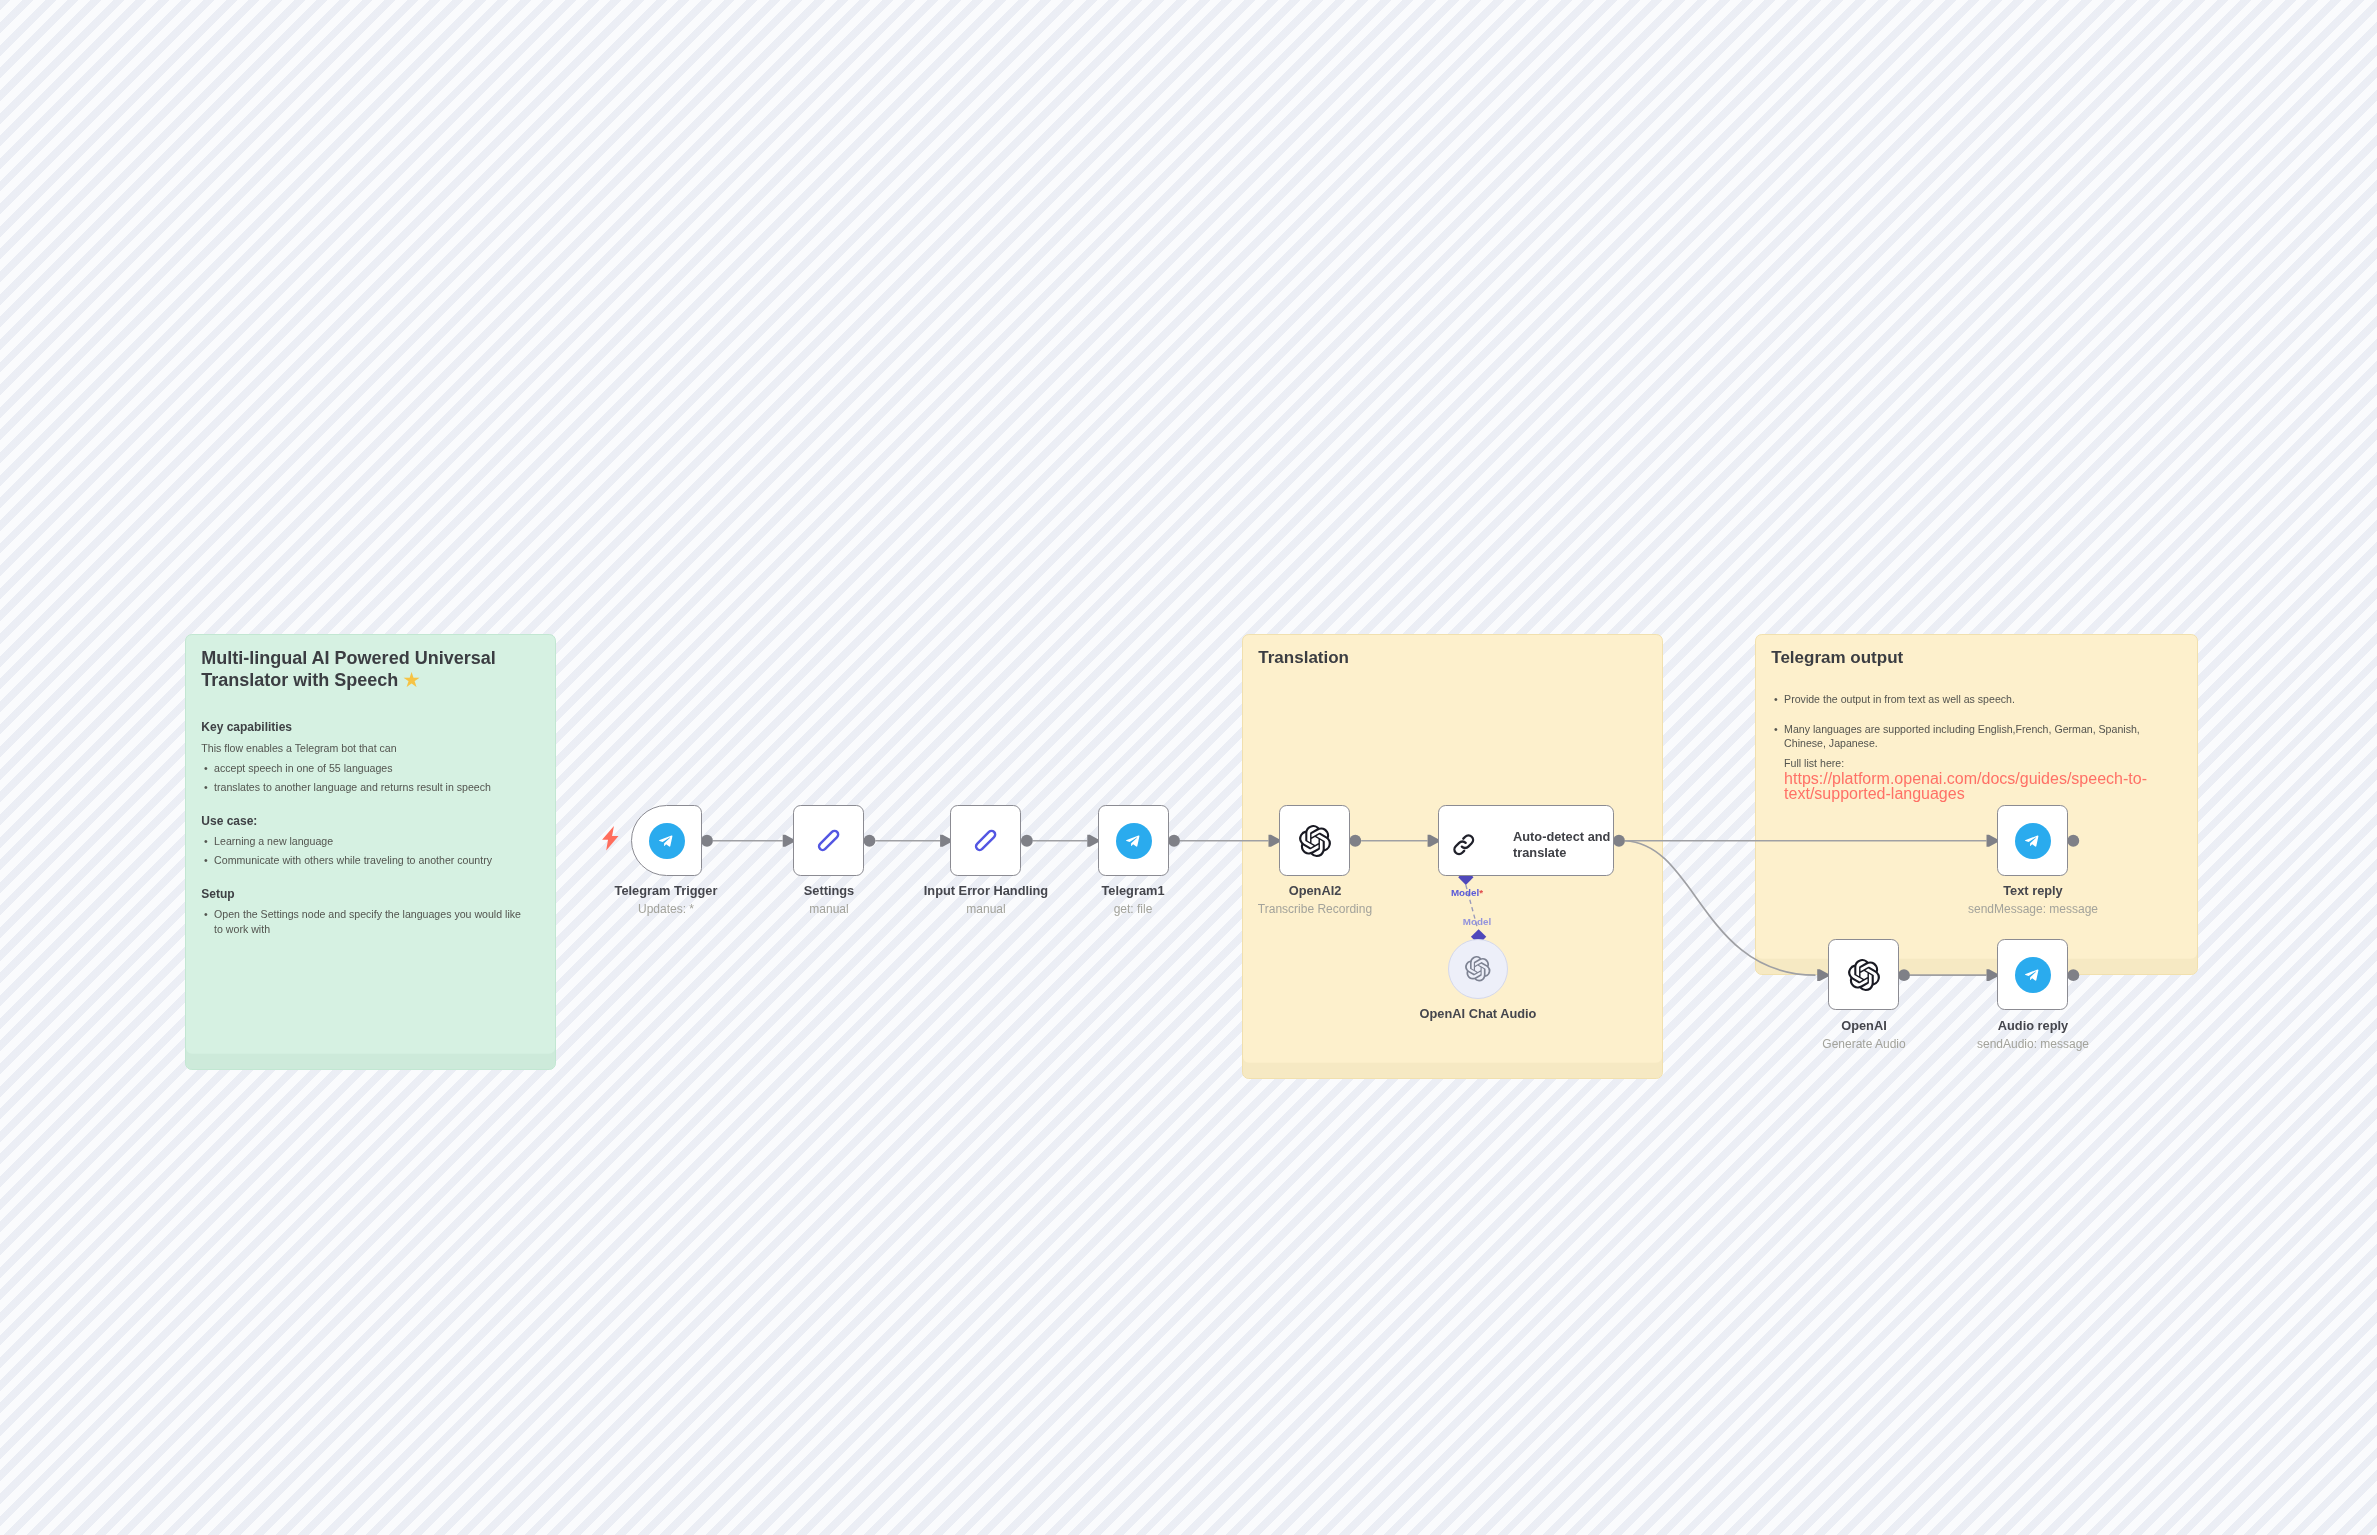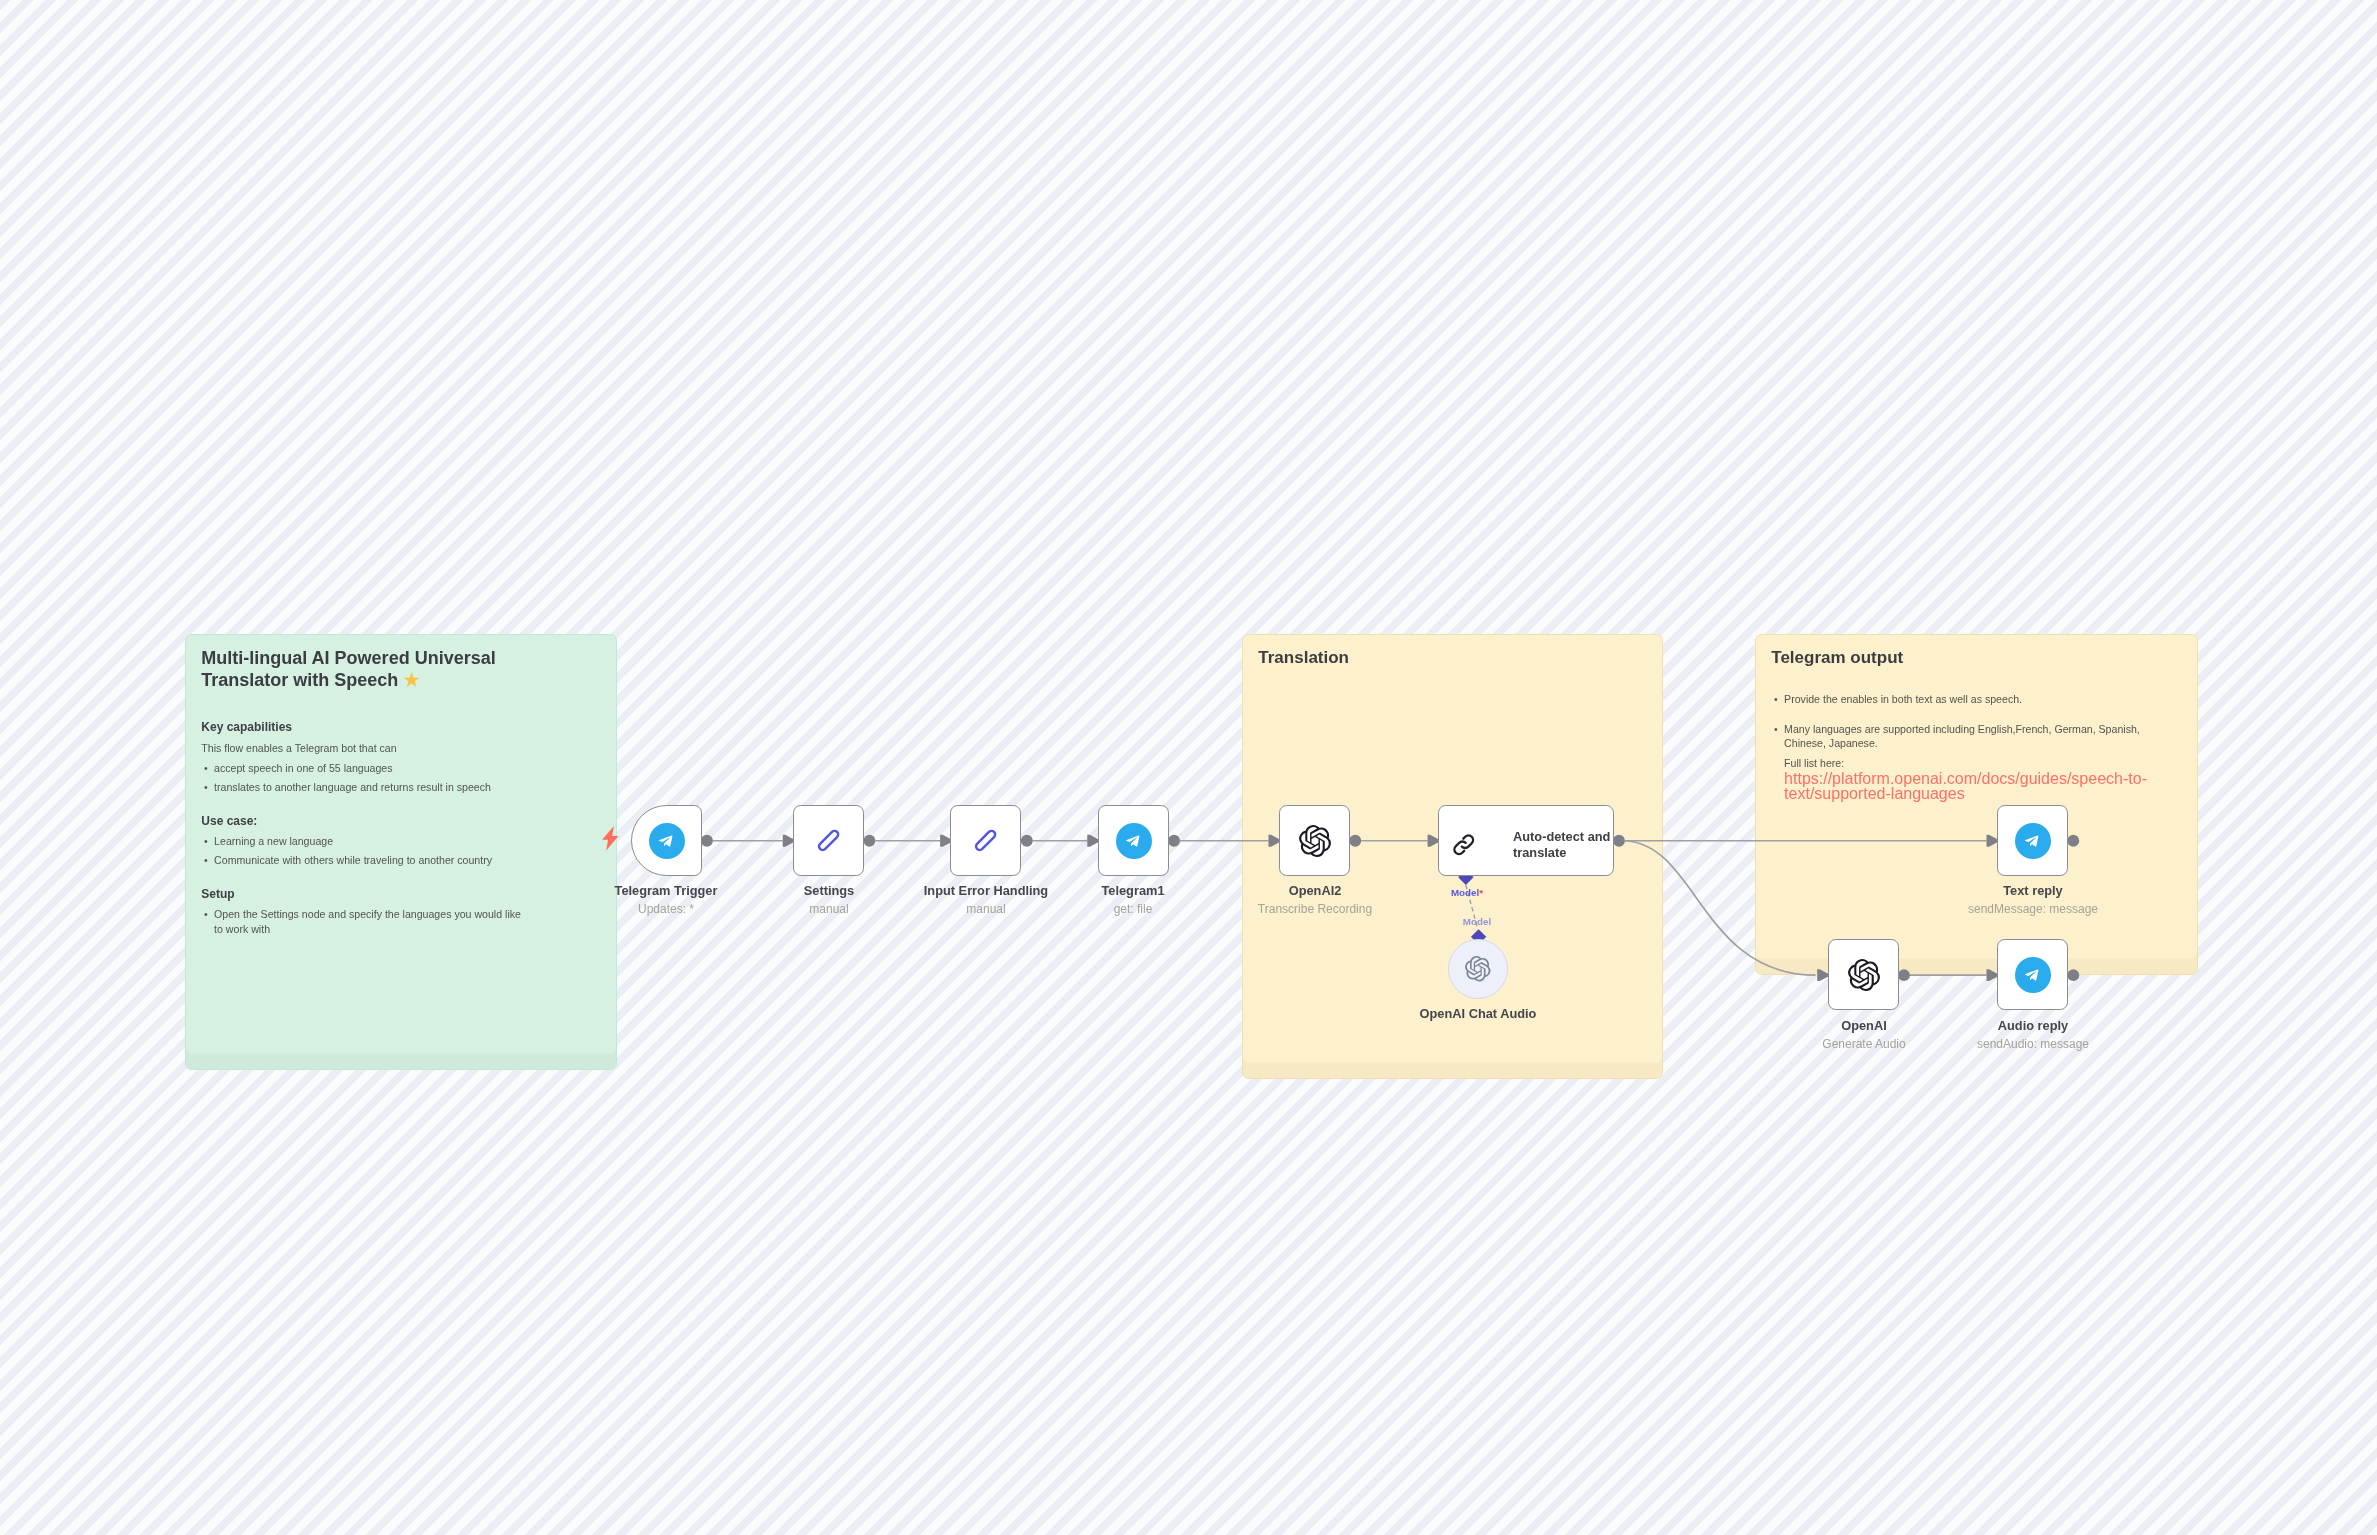--- a/index.html
+++ b/index.html
@@ -5,21 +5,21 @@
   html,body{margin:0;padding:0;background:#fafbfd;}
   .canvas{
     position:relative;width:2377px;height:1536px;overflow:hidden;
     font-family:"Liberation Sans",sans-serif;
     background-color:#fafbfd;
     background-image:repeating-linear-gradient(135deg,rgba(223,227,238,.55) 0 7.7px,rgba(255,255,255,0) 7.7px 16px);
   }
   
   .sticky{position:absolute;border-radius:6.8px;box-sizing:border-box;padding:12px 15.3px;z-index:1;
           box-shadow:inset 0 -15.3px 0 rgba(120,110,40,.05);}
-  .sticky.green{left:185px;top:634px;width:432px;height:436px;background:#d6f1e2;border:0.9px solid #c2e7d2;
+  .sticky.green{left:185px;top:634px;width:371px;height:436px;background:#d6f1e2;border:0.9px solid #c2e7d2;
           box-shadow:inset 0 -15.3px 0 rgba(30,110,70,.05);}
   .sticky.yellow{background:#fdf0cc;border:0.9px solid #f1e0ae;}
   .sticky.translation{left:1242px;top:634px;width:421px;height:445px;}
   .sticky.telegram-out{left:1755px;top:634px;width:443px;height:341px;}
   .sticky h1{font-size:17px;line-height:21px;font-weight:700;color:#3b3d42;margin:0 0 24px 0;}
   .sticky.green h1{font-size:18px;line-height:22px;margin-bottom:29px;width:306px;}
   .star{color:#f6c344;}
   .s-head{font-size:12px;font-weight:700;color:#3f4145;margin:19px 0 6.8px 0;}
   .s-para{font-size:10.6px;line-height:14.5px;color:#53544f;margin:0 0 6px 0;}
   ul.s-list{list-style:none;margin:0;padding:0;}
@@ -74,21 +74,21 @@
     </ul>
   </div>
 
   <div class="sticky yellow translation">
     <h1>Translation</h1>
   </div>
 
   <div class="sticky yellow telegram-out">
     <h1>Telegram output</h1>
     <ul class="s-list spread">
-      <li>Provide the enables in both text as well as speech.</li>
+      <li>Provide the output in from text as well as speech.</li>
       <li style="margin-bottom:5.1px;">Many languages are supported including English,French, German, Spanish, Chinese, Japanese.</li>
     </ul>
     <div class="full-list">Full list here:</div>
     <div class="s-link">https://platform.openai.com/docs/guides/speech-to-text/supported-languages</div>
   </div>
 
   <svg class="wires" width="2377" height="1536" viewBox="0 0 2794 1805">
     <g stroke="#9fa0a4" stroke-width="2" fill="none">
       <line x1="838" y1="988" x2="920" y2="988"></line>
       <line x1="1029" y1="988" x2="1105" y2="988"></line>

